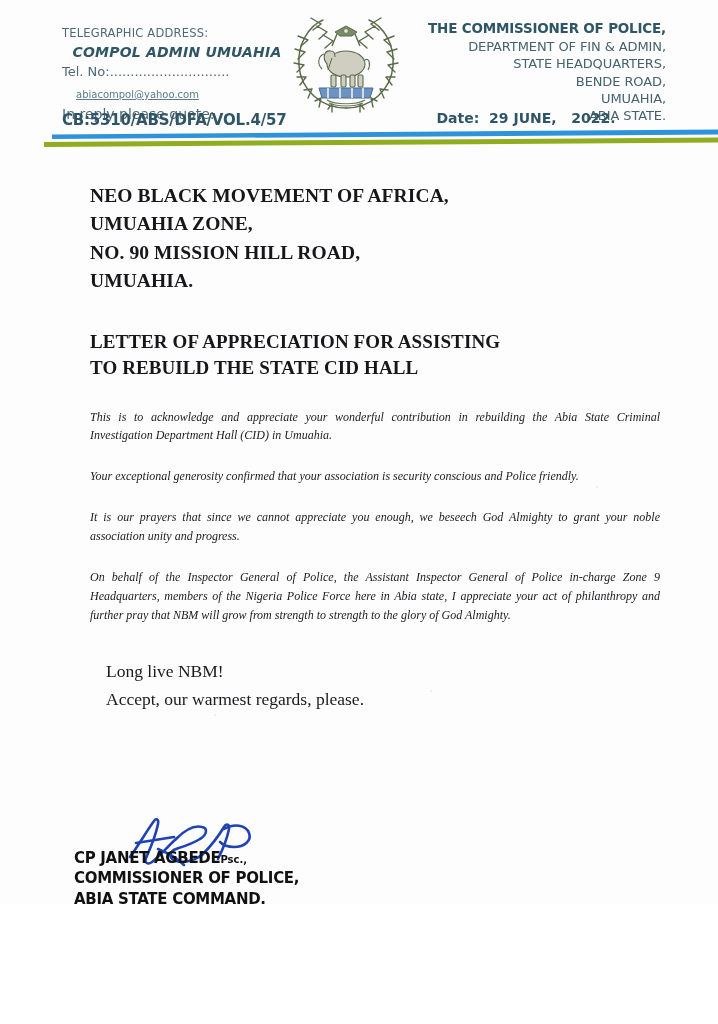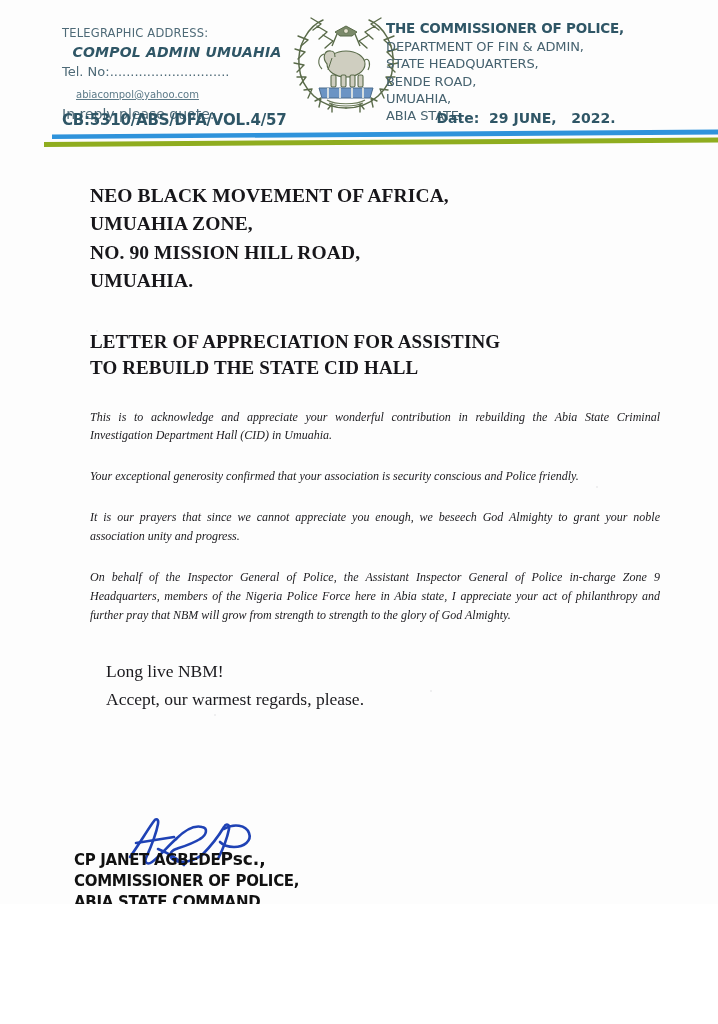--- a/index.html
+++ b/index.html
@@ -100,21 +100,21 @@
     width: 118px;
     height: 104px;
   }
   .lh-emblem svg { display: block; width: 100%; height: 100%; }
 
   .lh-right {
     position: absolute;
     right: 52px;
     top: 20px;
     width: 280px;
-    text-align: left;
+    text-align: right;
     font-family: "DejaVu Sans", sans-serif;
     color: #46626f;
     line-height: 1.33;
   }
   .lh-right .l1 {
     font-size: 13.5px;
     font-weight: bold;
     color: #2f5666;
     letter-spacing: -.2px;
   }
@@ -228,21 +228,21 @@
     position: relative;
     padding-top: 33px;
     font-family: "DejaVu Sans", sans-serif;
     font-weight: bold;
     font-size: 15px;
     line-height: 1.36;
     color: #111;
     letter-spacing: -.3px;
   }
   .psc {
-    font-size: 17px;
+    font-size: 10px;
     letter-spacing: 0;
   }
 </style>
 </head>
 <body>
 
 <div class="page">
 
   <div class="speckles">
     <i style="left:130px;top:935px"></i>

